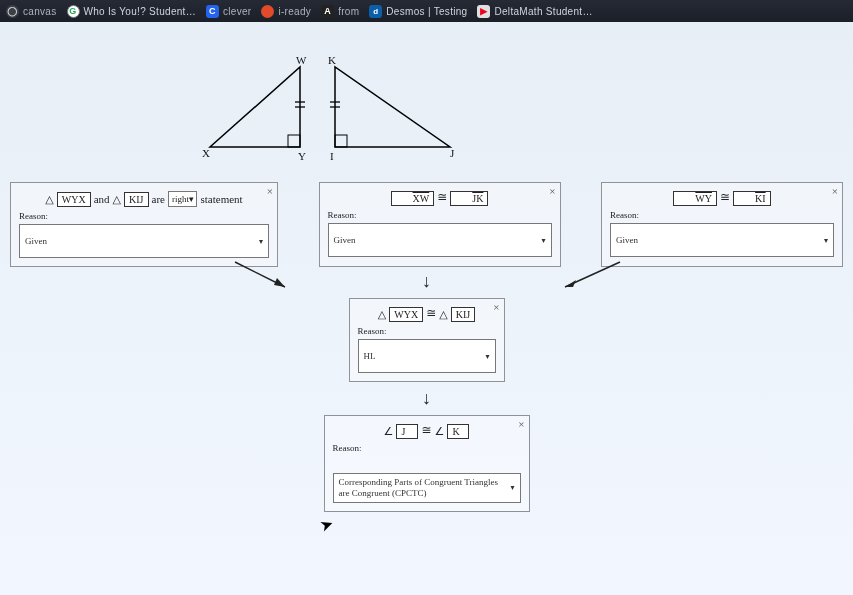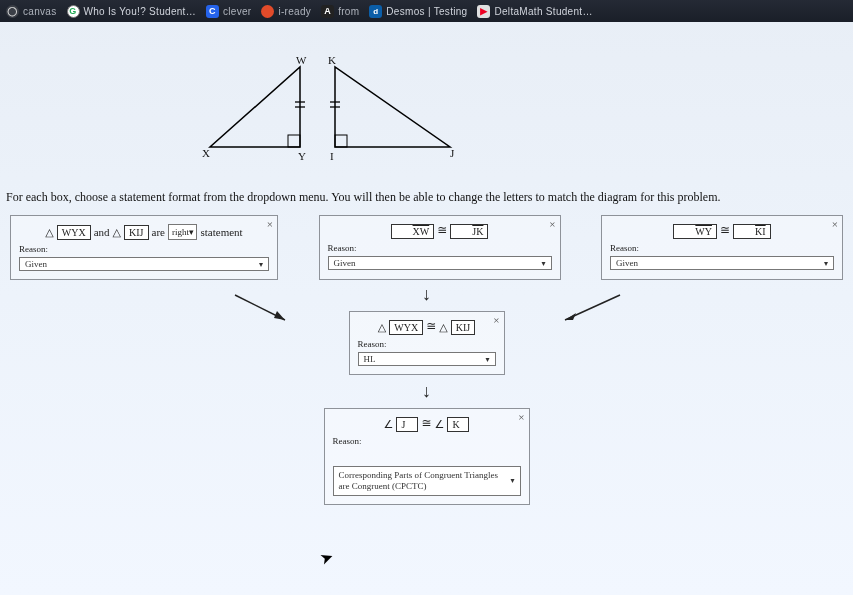--- a/index.html
+++ b/index.html
@@ -84,21 +84,21 @@
       font-size: 10px;
       min-width: 22px; 
       display:inline-block;
     }
     .tri-sym { font-size: 11px; }
     .cong { font-size: 12px; position:relative; top:-1px;}
     .overline { text-decoration: overline; padding-left: 21px; }
     .select-row {
       border:1px solid #777;
       background:#fff;
-      height:14px;
+      height:34px;
       display:flex; align-items:center; justify-content:space-between;
       padding: 0 5px;
       font-size: 9px; color:#333;
       cursor:pointer;
     }
     .select-row .caret { font-size:8px; color:#333; }
     .dropdown-angle {
       border:1px solid #777; background:#fff; font-size:9px;
       padding:0 3px; display:inline-flex; align-items:center; 
       height:16px; cursor:pointer;
@@ -175,21 +175,20 @@
       <rect x="10" y="83" width="12" height="12" fill="none" stroke="#000" stroke-width="1"></rect>
 
       <line x1="5" y1="55" x2="15" y2="55" stroke="#000" stroke-width="1.3"></line>
       <line x1="5" y1="50" x2="15" y2="50" stroke="#000" stroke-width="1.3"></line>
     </svg>
     <span class="tri-labels" style="left:328px; top:22px;">K</span>
     <span class="tri-labels" style="left:330px; top:118px;">I</span>
     <span class="tri-labels" style="left:450px; top:115px;">J</span>
   </div>
 
-  <div class="instructions">For each box, choose a statement format from the dropdown menu. You will then be able to change the letters to match the diagram for this problem.</div>
 
   <div class="flow">
 
     <div class="row1">
 
       <div class="step big">
         <span class="close-x">×</span>
         <div class="statement">
           <span class="tri-sym">△</span>
           <span class="letterbox">WYX</span>

